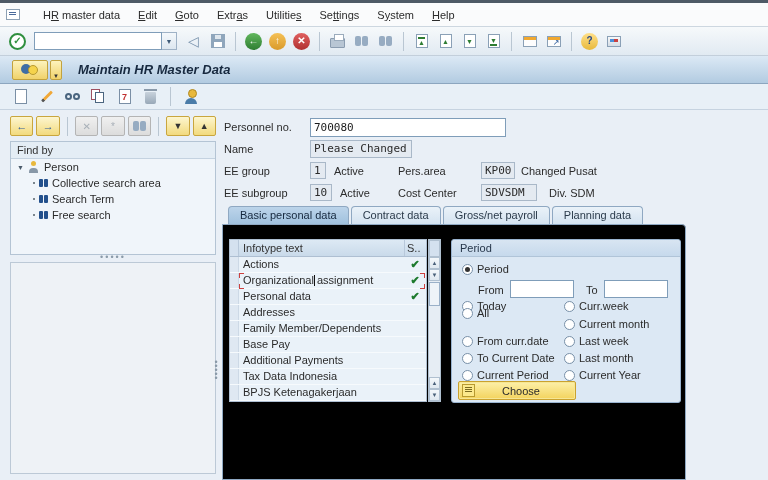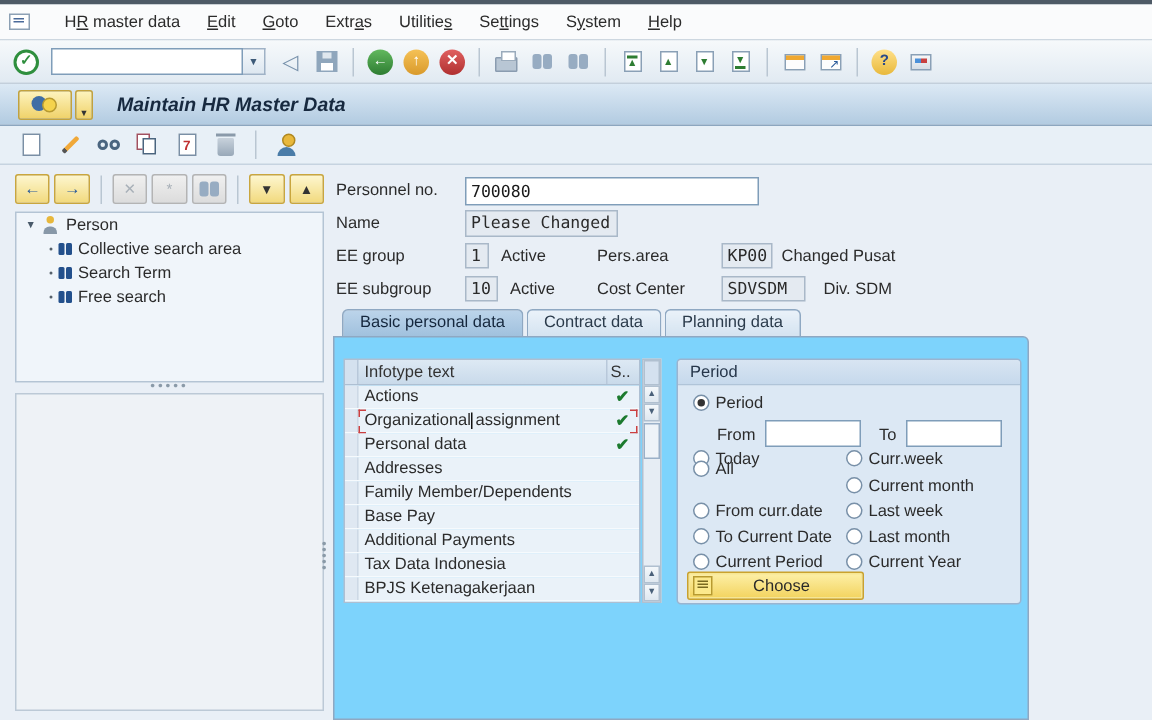--- a/index.html
+++ b/index.html
@@ -89,21 +89,21 @@
   .lowerpanel{left:10px;top:262px;width:206px;height:212px;background:#eef2f6;border:1px solid #bcc9d6}
   .vsplit{left:214px;top:360px;width:4px;color:#8a9aa8;font-size:9px;line-height:4px;text-align:center}
   
   .lbl{position:absolute;color:#2b2b2b}
   .inp{position:absolute;border:1px solid #7f9db9;background:#fff;font:11px "DejaVu Sans Mono",monospace;padding:1px 3px;color:#1a1a1a}
   .disp{position:absolute;border:1px solid #a9b8c8;background:#e4eaf1;font:11px "DejaVu Sans Mono",monospace;padding:1px 3px;color:#2a2a2a;overflow:hidden;white-space:nowrap}
   
   .tabstrip{left:228px;top:206px;height:19px;display:flex;gap:2px}
   .tab{padding:2px 11px;border:1px solid #8fa8c2;border-bottom:none;border-radius:4px 4px 0 0;background:linear-gradient(#eaf2f9,#d3e2f0);color:#2b3b4b;height:19px}
   .tab.active{background:linear-gradient(#bcd4ea,#9fc0dd);font-weight:normal;color:#15273d}
-  .tabcontent{left:222px;top:224px;width:464px;height:256px;background:#7dd3fc;border:1px solid #8fa8c2;border-radius:0 4px 0 0}
+  .tabcontent{left:222px;top:224px;width:464px;height:256px;background:#000000;border:1px solid #8fa8c2;border-radius:0 4px 0 0}
   
   .itable{position:absolute;left:6px;top:14px;width:212px;height:163px;display:flex}
   .tcols{flex:1;display:flex;flex-direction:column;border:1px solid #aebfd2}
   .thead{display:flex;height:17px;background:linear-gradient(#dde9f4,#c9daea);border-bottom:1px solid #aebfd2;font-weight:normal}
   .thead .selc{width:9px;border-right:1px solid #b8c8da;background:#d4e1ef}
   .thead .txtc{flex:1;padding:2px 4px;color:#333}
   .thead .stc{width:22px;padding:2px 2px;border-left:1px solid #b8c8da;color:#333}
   .irow{display:flex;height:16px;background:#eaf2f9;border-bottom:1px solid #f6fafd;position:relative}
   .irow .selc{width:9px;background:#dfe8f2;border-right:1px solid #cdd9e6}
   .irow .txtc{flex:1;padding:1px 4px;white-space:nowrap;overflow:hidden}
@@ -284,20 +284,23 @@
   <span class="sep"></span>
   <span class="ybtn">
       <span class="tri">▼</span>
     </span>
   <span class="ybtn">
       <span class="tri">▲</span>
     </span>
 </div>
 
 <div class="abs findbox">
+  <div class="findhdr">
+      <span>Find by</span>
+    </div>
   <div class="trow">
     <span class="caret">▼</span>
     <span class="tperson"></span>
     <span>Person</span>
   </div>
   <div class="trow child">
     <span class="dot"></span>
     <span class="tbin">
         <i></i>
         <i></i>
@@ -340,20 +343,21 @@
 <span class="lbl" style="left:224px;top:187px">EE subgroup</span>
 <div class="disp" style="left:310px;top:184px;width:22px;height:17px">10</div>
 <span class="lbl" style="left:340px;top:187px">Active</span>
 <span class="lbl" style="left:398px;top:187px">Cost Center</span>
 <div class="disp" style="left:481px;top:184px;width:56px;height:17px">SDVSDM</div>
 <span class="lbl" style="left:549px;top:187px">Div. SDM</span>
 
 <div class="abs tabstrip">
   <span class="tab active">Basic personal data</span>
   <span class="tab">Contract data</span>
+  <span class="tab">Gross/net payroll</span>
   <span class="tab">Planning data</span>
 </div>
 
 <div class="abs tabcontent">
 
   <div class="itable">
     <div class="tcols">
       <div class="thead">
         <span class="selc"></span>
         <span class="txtc">Infotype text</span>

